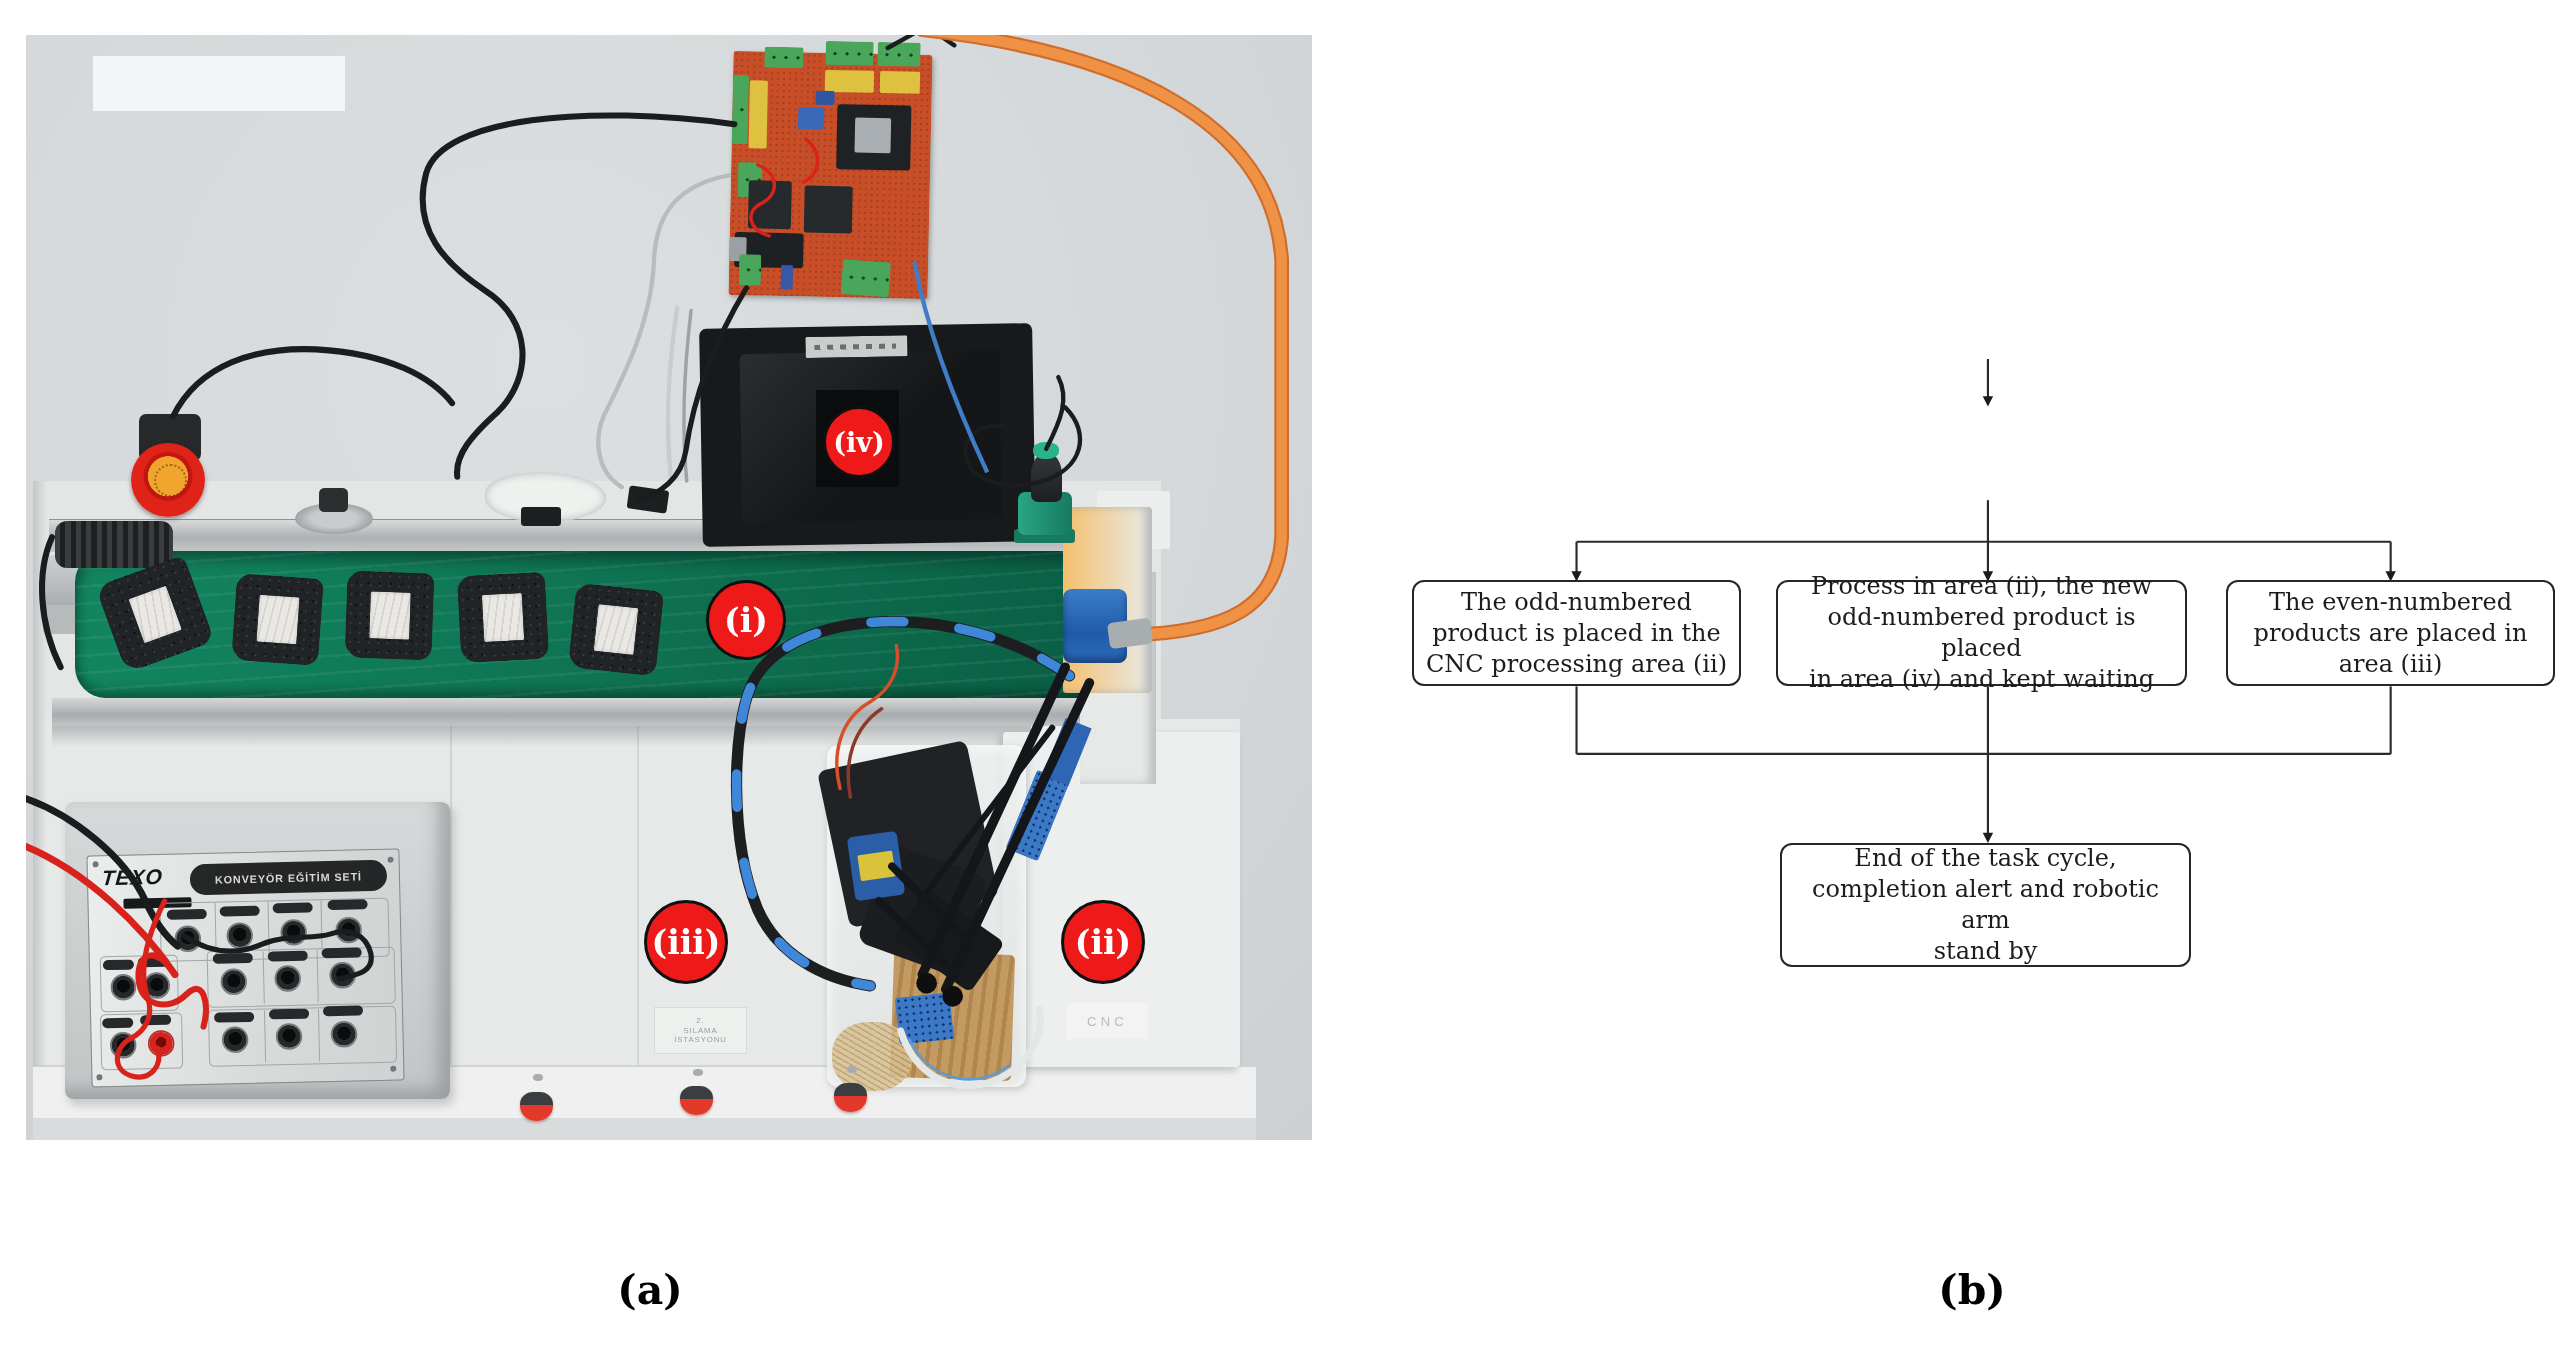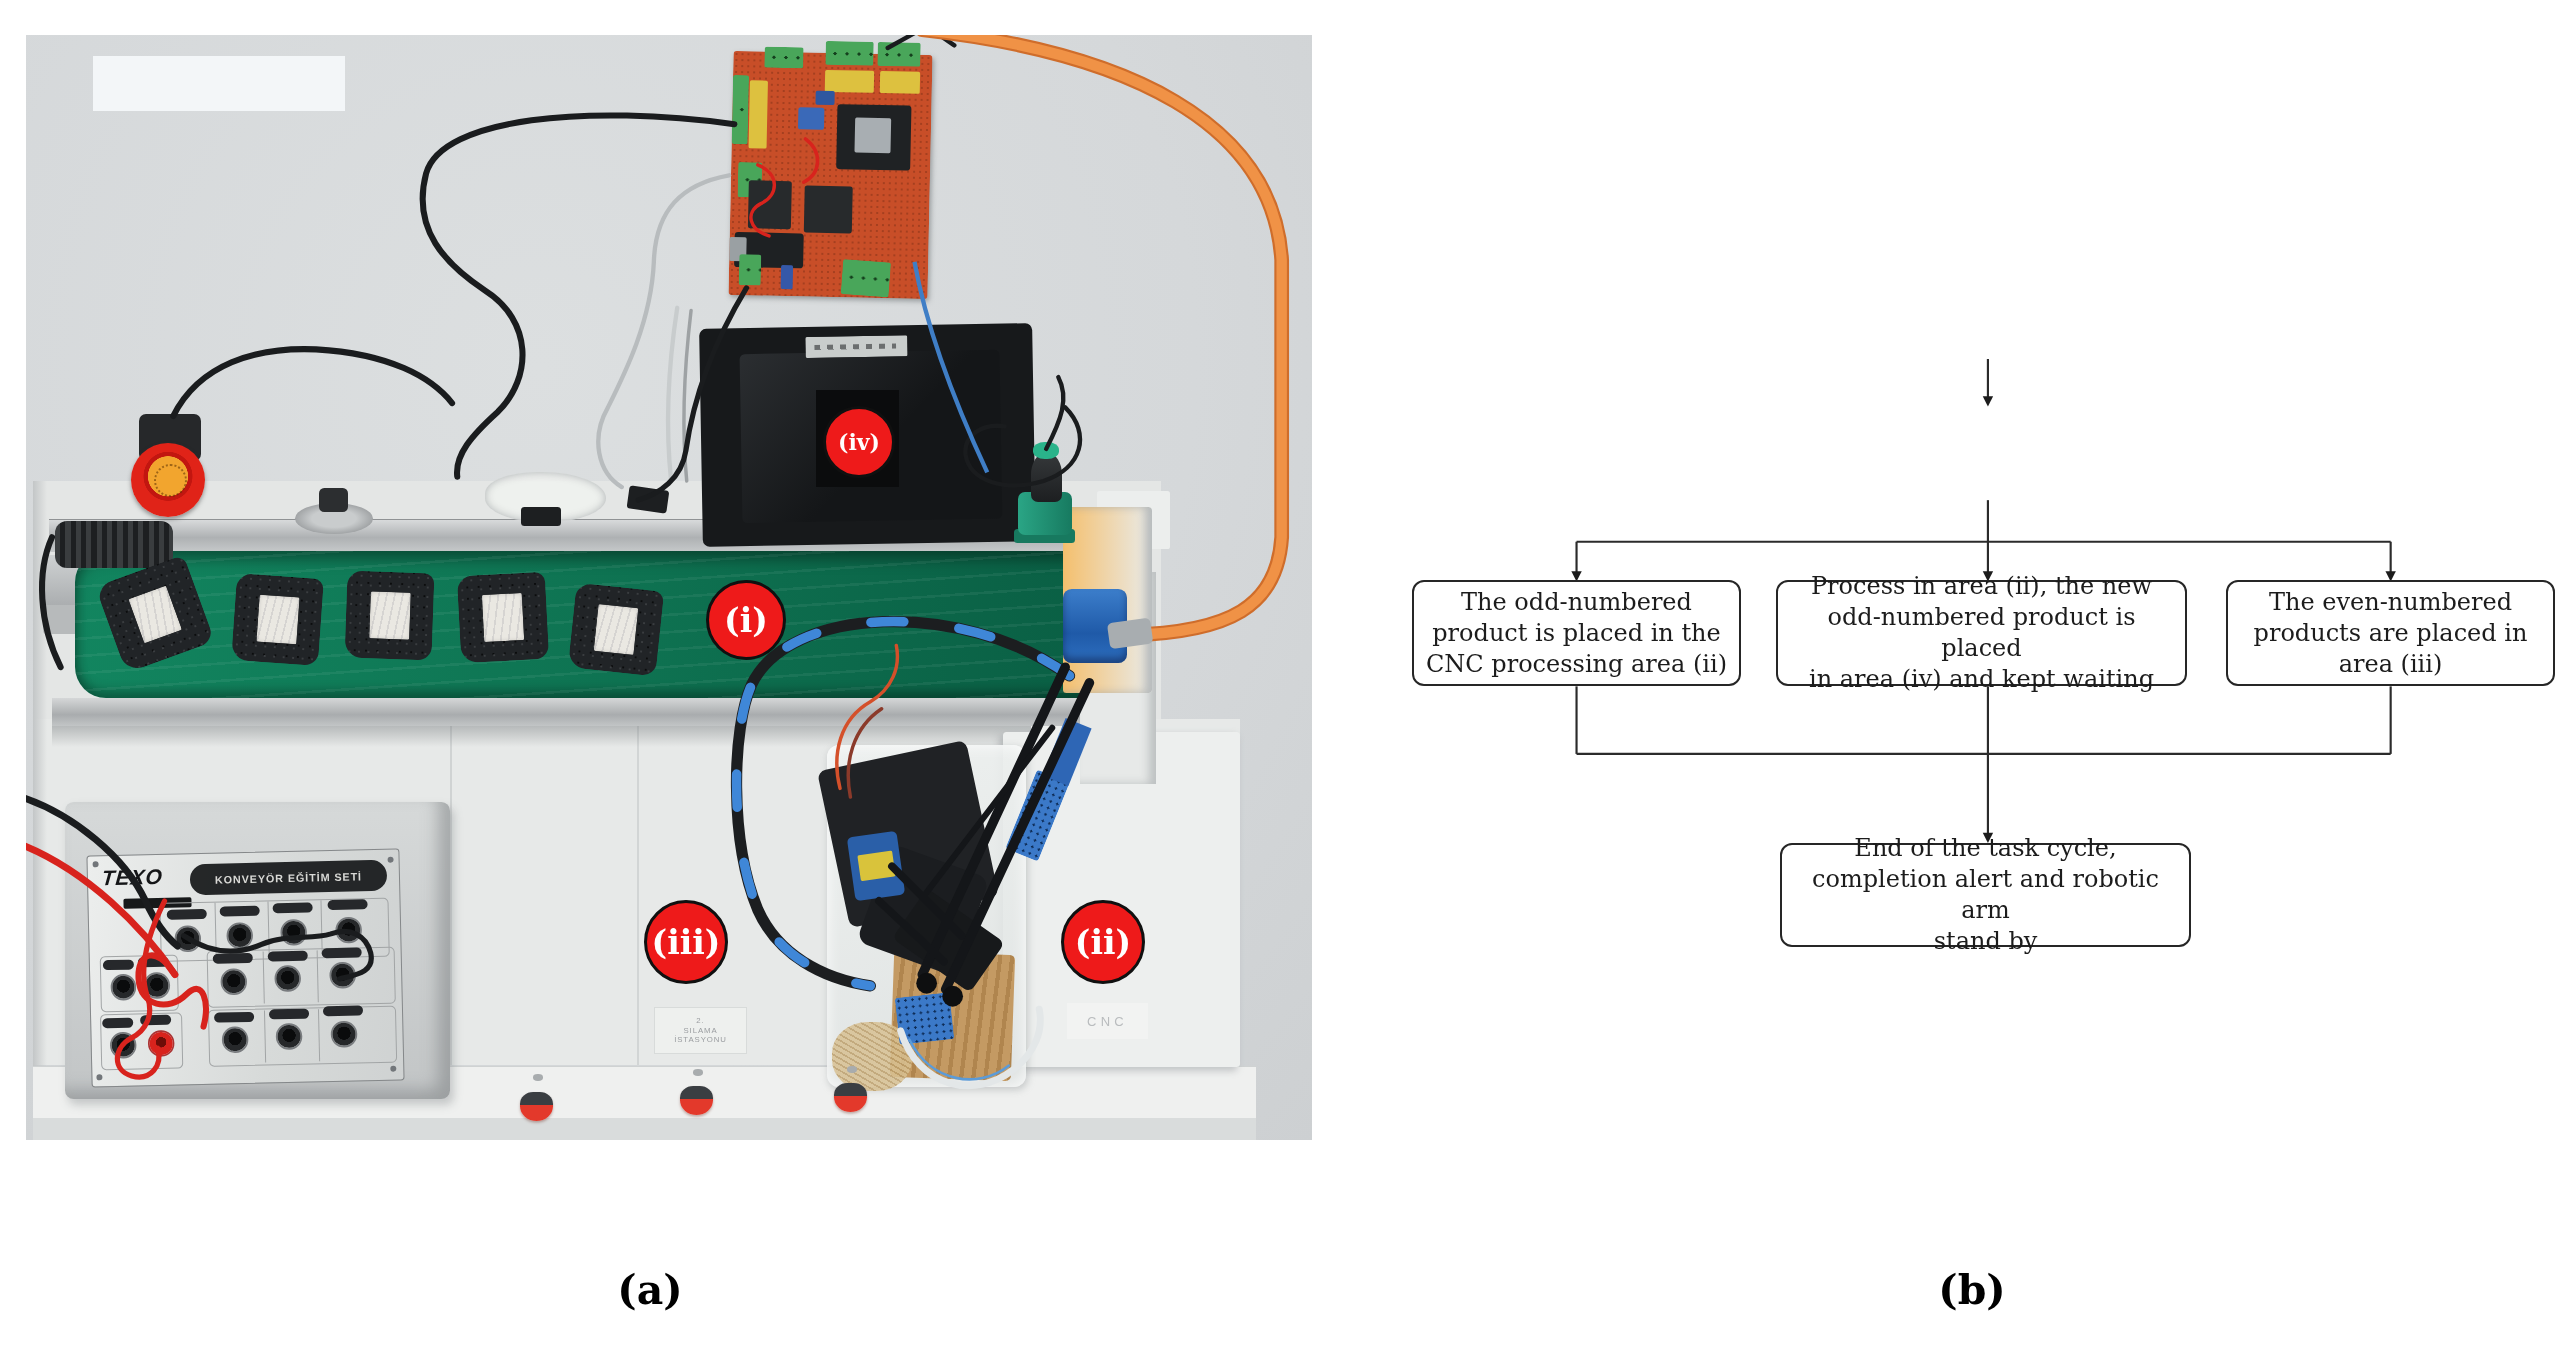--- a/index.html
+++ b/index.html
@@ -159,38 +159,38 @@
   
   .lamp{width:33px;height:29.4px;border-radius:40% 40% 50% 50%;
         background:linear-gradient(180deg,#3a3e42 0 45%,#e3392b 46% 100%);box-shadow:0 1.7px 2.6px rgba(120,60,50,.4);}
   .lscrew{width:10.4px;height:7px;border-radius:45%;background:#a8acae;}
 
   
   .marker{border-radius:50%;border:3.5px solid #101010;display:flex;align-items:center;justify-content:center;
           color:#ffffff;font-family:"DejaVu Serif","Liberation Serif",serif;font-weight:bold;z-index:9;}
   .m86{width:74px;height:74px;font-size:33px;}
   .m90{width:78px;height:78px;font-size:33px;}
-  .m76{width:66px;height:66px;font-size:22px;}
+  .m76{width:66px;height:66px;font-size:27px;}
 
   .overlay{left:0;top:0;width:1286px;height:1105px;z-index:5;}
   .z2{z-index:2}.z3{z-index:3}.z4{z-index:4}.z6{z-index:6;position:absolute;}
 
   
   .fc{position:absolute;left:1386px;top:234px;width:1190px;height:780px;}
   .fc-svg{position:absolute;left:0;top:0;width:1190px;height:780px;}
   .nd{position:absolute;background:#ffffff;border:2.2px solid #262626;border-radius:12px;
       display:flex;align-items:center;justify-content:center;text-align:center;
       font-family:"DejaVu Serif","Liberation Serif",serif;font-size:24px;line-height:31px;
       color:#1c1c1c;white-space:pre-line;padding:0 7px;box-sizing:border-box;}
   .nd-define {left:398px;top:13px; width:407px;height:112px;}
   .nd-detect {left:398px;top:172px;width:407px;height:94px;}
   .nd-odd    {left:26px; top:346px;width:329px;height:106px;}
   .nd-process{left:390px;top:346px;width:411px;height:106px;}
   .nd-even   {left:840px;top:346px;width:329px;height:106px;}
-  .nd-end    {left:394px;top:609px;width:411px;height:104px;}
+  .nd-end    {left:394px;top:609px;width:411px;height:124px;}
 
   .caption{position:absolute;width:260px;text-align:center;
            font-family:"DejaVu Serif","Liberation Serif",serif;font-weight:bold;font-size:41px;color:#000;}
   .cap-a{left:520px;top:1266px;}
   .cap-b{left:1842px;top:1266px;}
 </style>
 </head>
 <body>
 
 <div class="photo">

